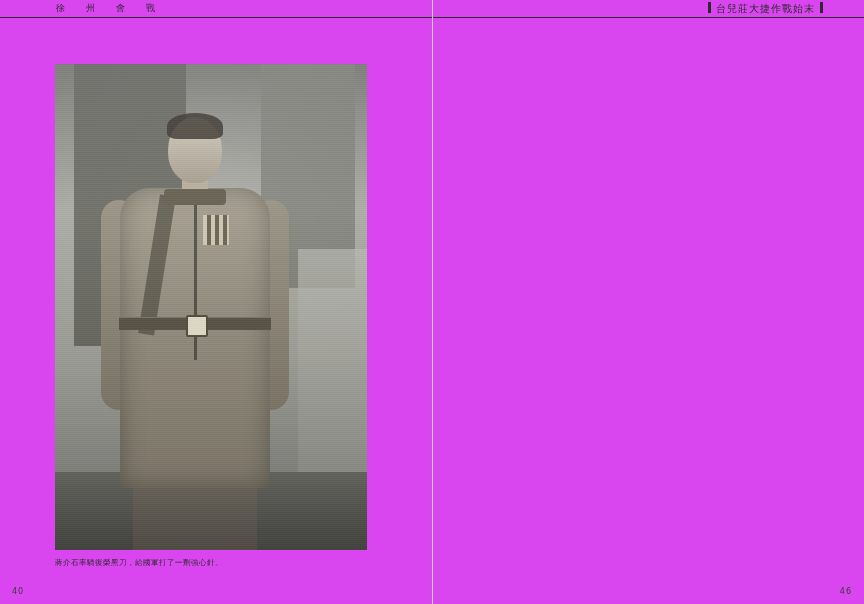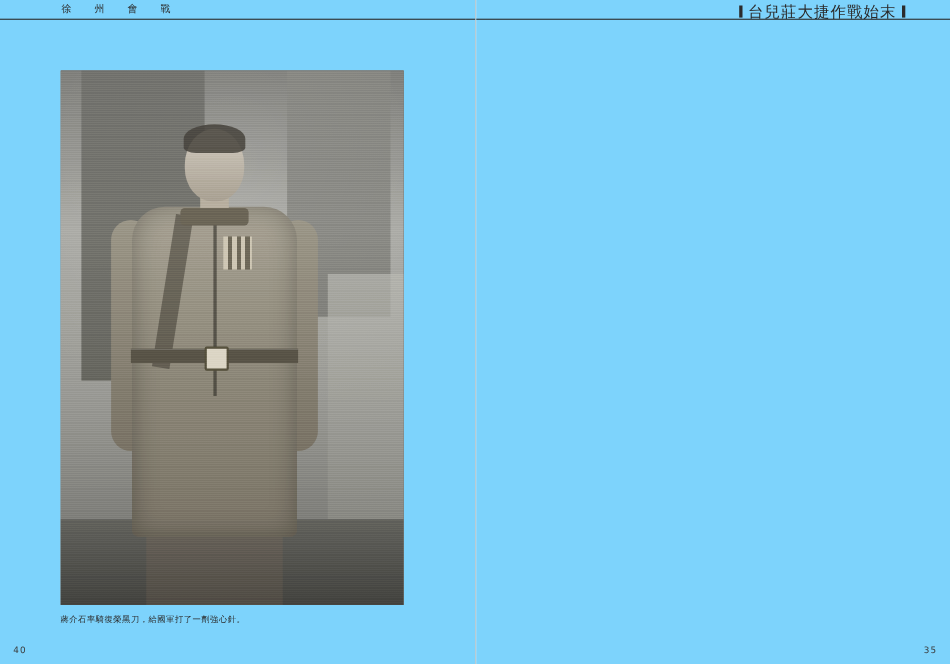--- a/index.html
+++ b/index.html
@@ -17,21 +17,21 @@
   .spread {
     position: relative;
     width: 864px;
     height: 604px;
     background: #fdfdfc;
   }
   .page {
     position: absolute;
     top: 0;
     height: 604px;
-    background: #7dd3fc;
+    background: #d946ef;
   }
   .page-left {
     left: 0;
     width: 432px;
     border-right: 1px solid #c9c9c9;
   }
   .page-right {
     left: 433px;
     width: 431px;
   }
@@ -51,21 +51,21 @@
     letter-spacing: 6px;
     color: #2b2b2b;
     white-space: nowrap;
   }
   .running-head-left {
     left: 56px;
   }
   .running-head-right {
     right: 36px;
     letter-spacing: 1px;
-    font-size: 14px;
+    font-size: 10px;
   }
   .head-bar {
     display: inline-block;
     width: 3px;
     height: 11px;
     background: #2b2b2b;
     vertical-align: -1px;
     margin: 0 5px;
   }
 
@@ -282,15 +282,15 @@
 
     <div class="folio folio-left">40</div>
   </div>
 
   <div class="page page-right">
     <div class="header-rule"></div>
     <div class="running-head running-head-right">
       <span class="head-bar"></span><span>台兒莊大捷作戰始末</span><span class="head-bar"></span>
     </div>
 
-    <div class="folio folio-right">35</div>
+    <div class="folio folio-right">46</div>
   </div>
 </div>
 
 </body></html>

